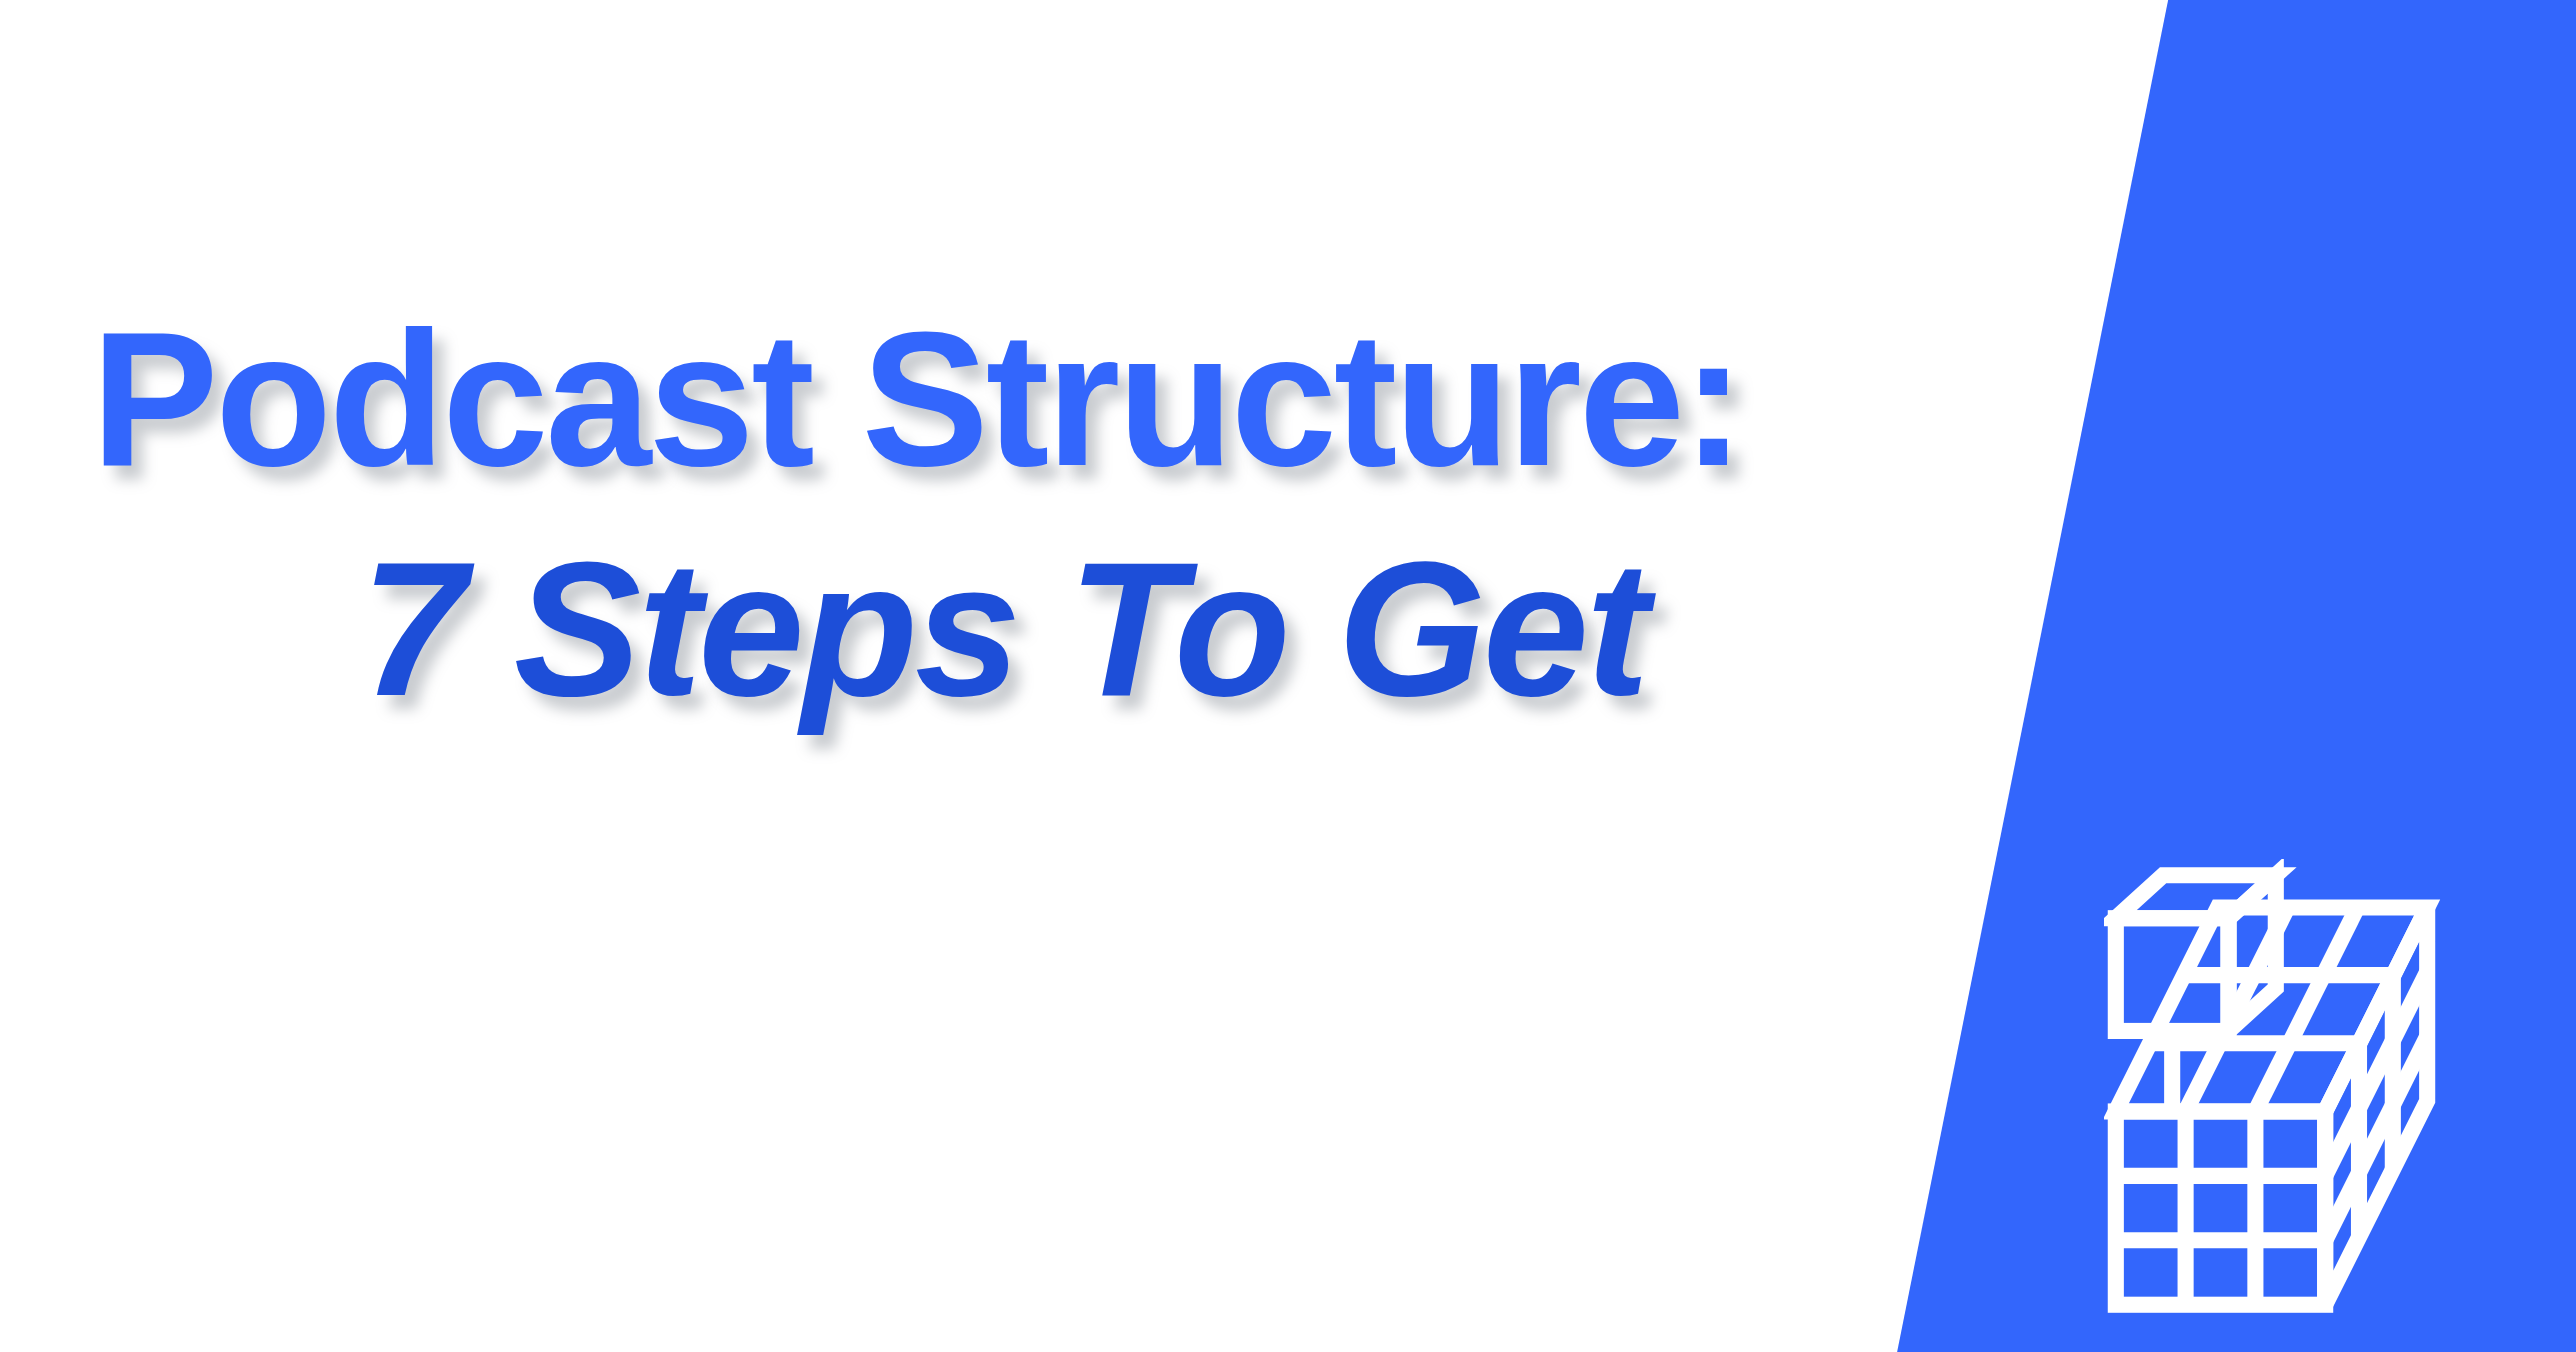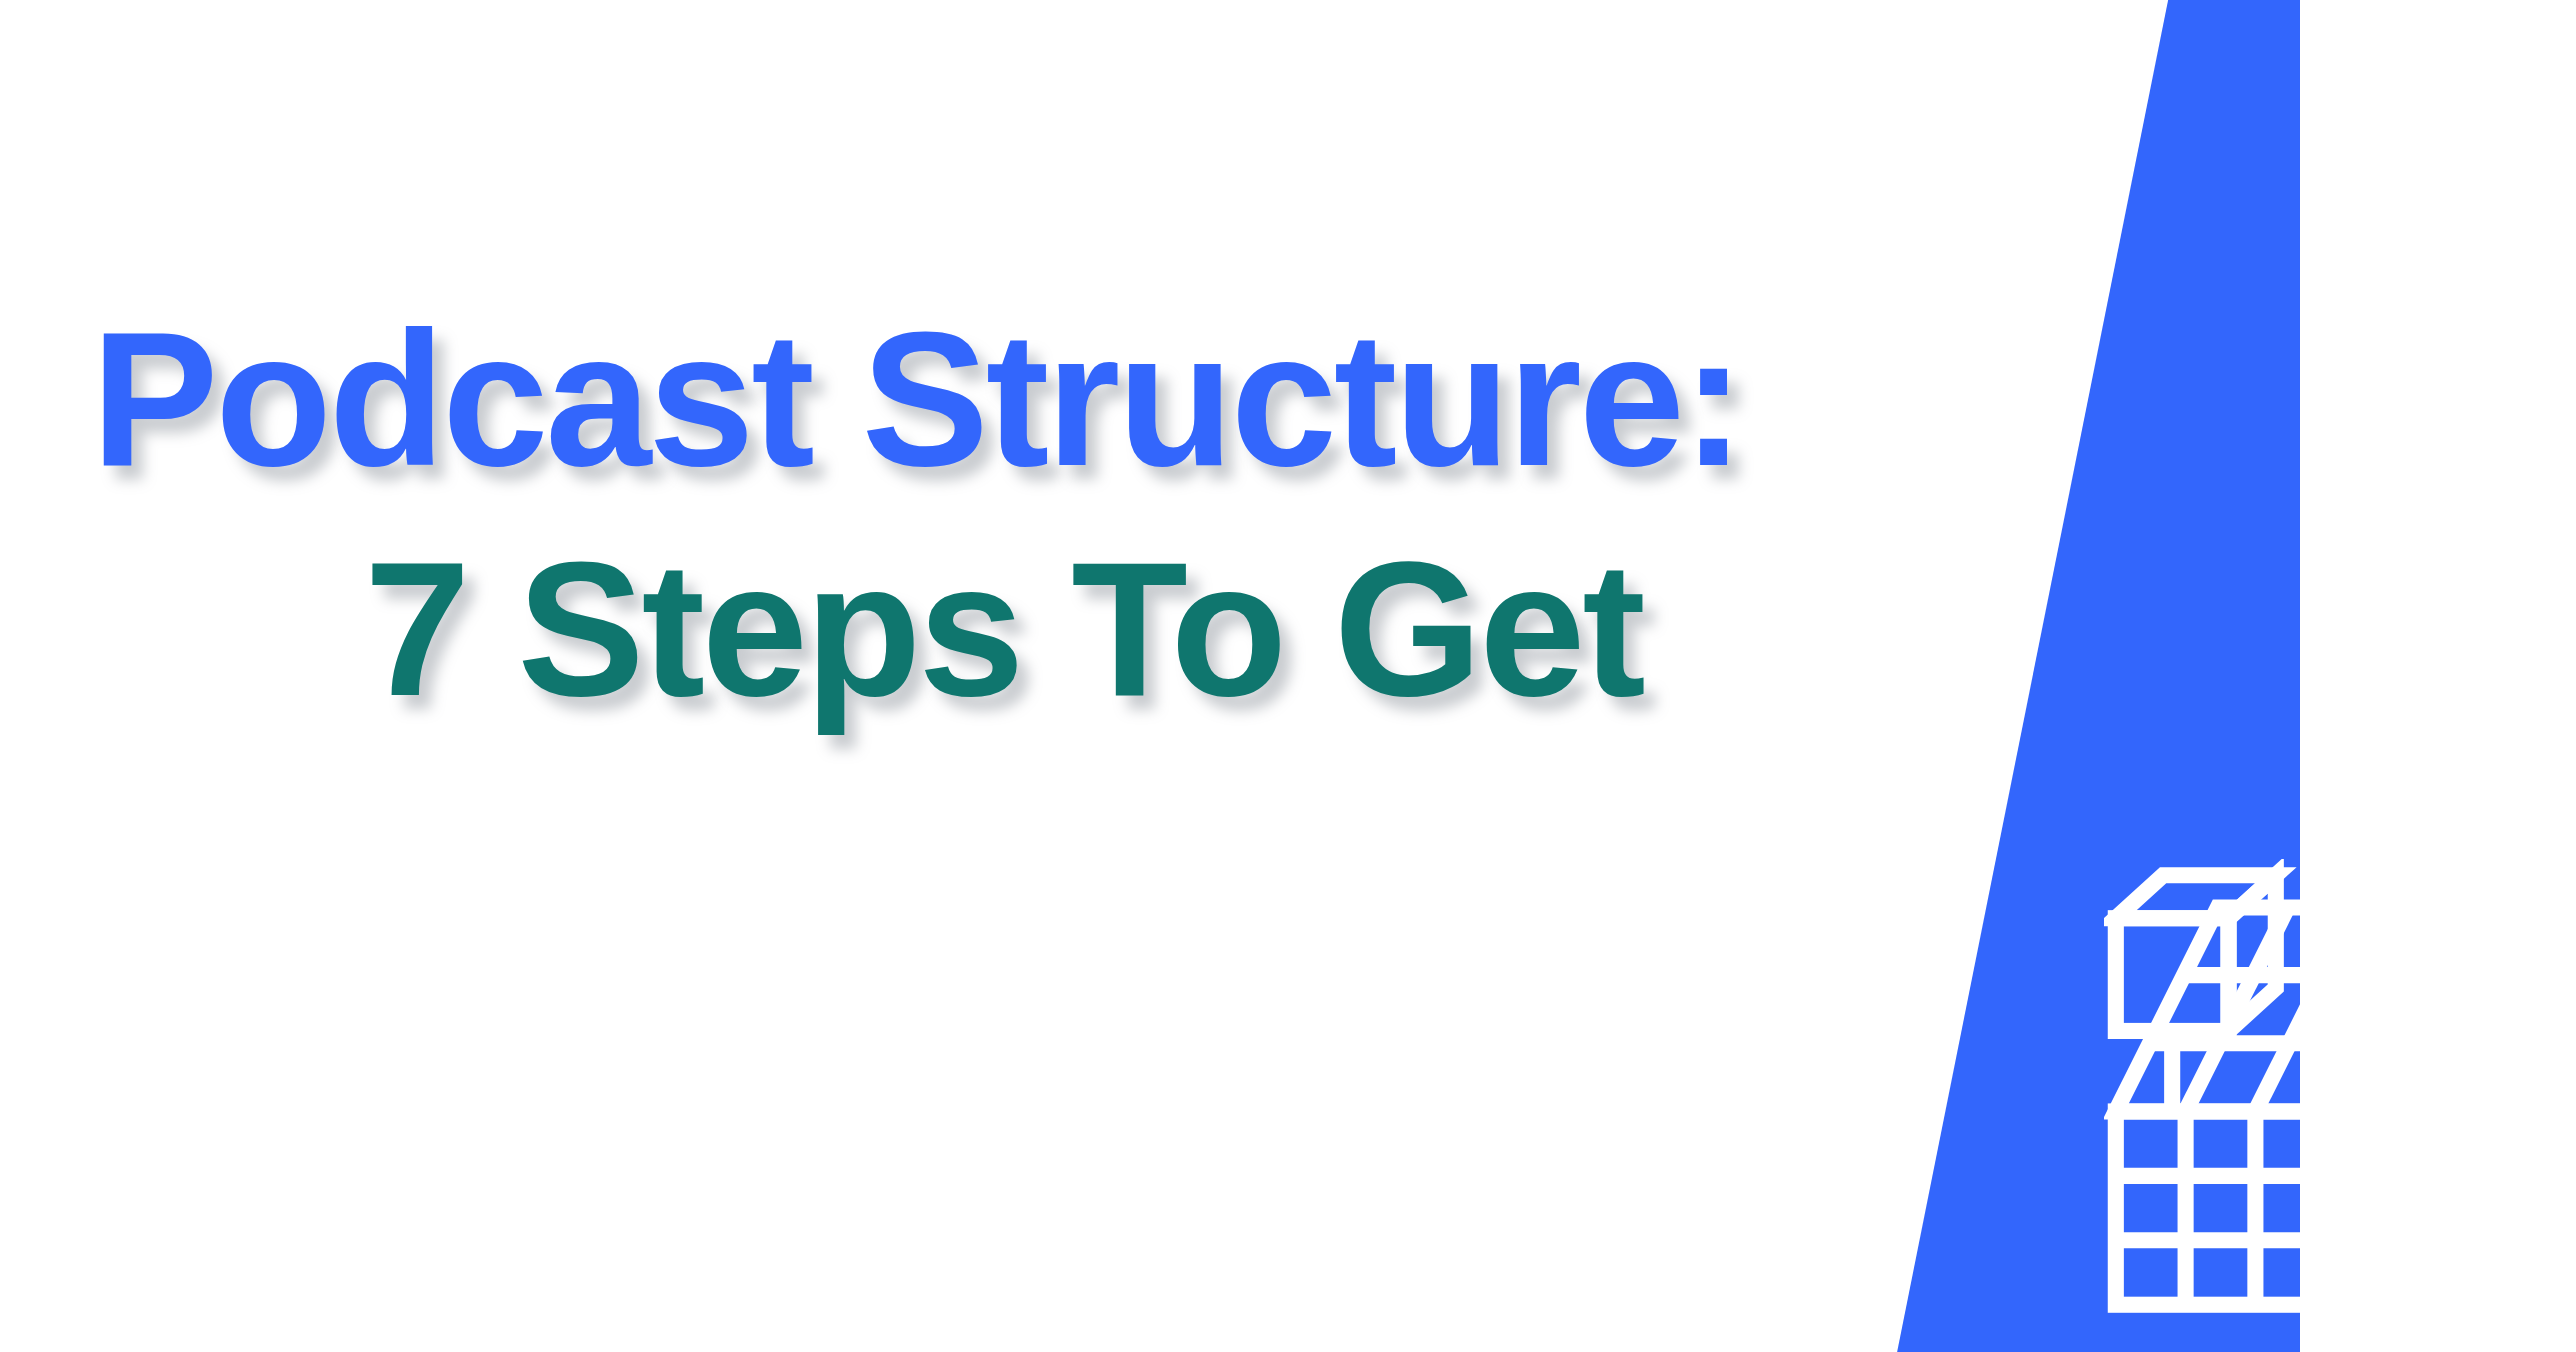--- a/index.html
+++ b/index.html
@@ -3,21 +3,21 @@
 <meta charset="utf-8">
 <title>Podcast Structure Title Card</title>
 <style>
   html, body {
     margin: 0;
     padding: 0;
     background: #ffffff;
   }
   #stage {
     position: relative;
-    width: 2300px;
+    width: 2576px;
     height: 1352px;
     background: #ffffff;
     overflow: hidden;
     font-family: "Liberation Sans", "DejaVu Sans", sans-serif;
   }
 
   
   .accent-panel {
     position: absolute;
     top: 0;
@@ -47,23 +47,24 @@
     padding: 0;
   }
   .line-1 {
     color: #3366fc;
     text-align: left;
     padding-left: 91px;
     margin-bottom: 39px;
     text-shadow: 11.8px 14px 14px rgba(120,128,138,0.40);
   }
   .line-2 {
-    color: #0f766e;
+    color: #1d4ed8;
     margin-bottom: 39px;
     text-shadow: 11.8px 14px 14px rgba(120,128,138,0.40);
+    font-style: italic;
   }
   .line-3 {
     color: #8e9398;
     text-shadow: 11.8px 14px 14px rgba(120,128,138,0.40);
   }
 
   
   .cube-icon {
     position: absolute;
     left: 2104px;

